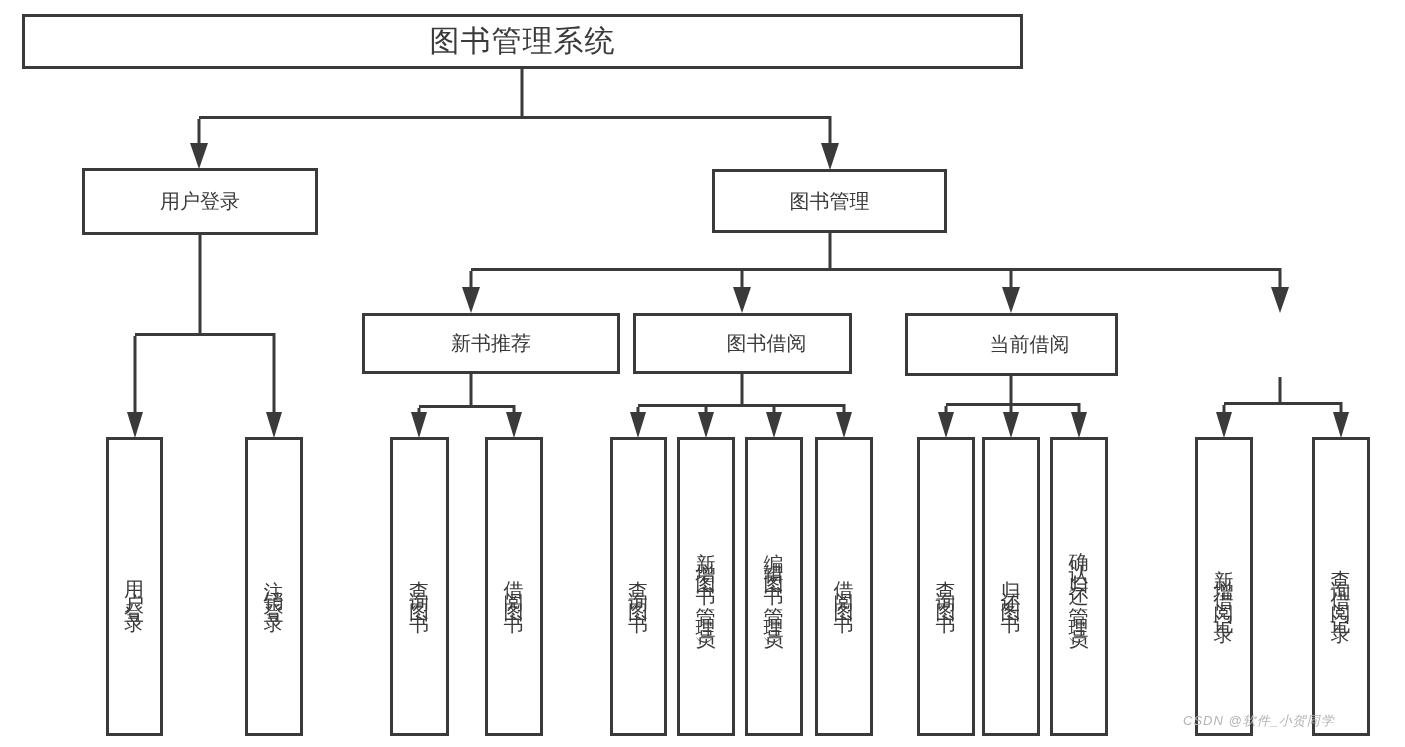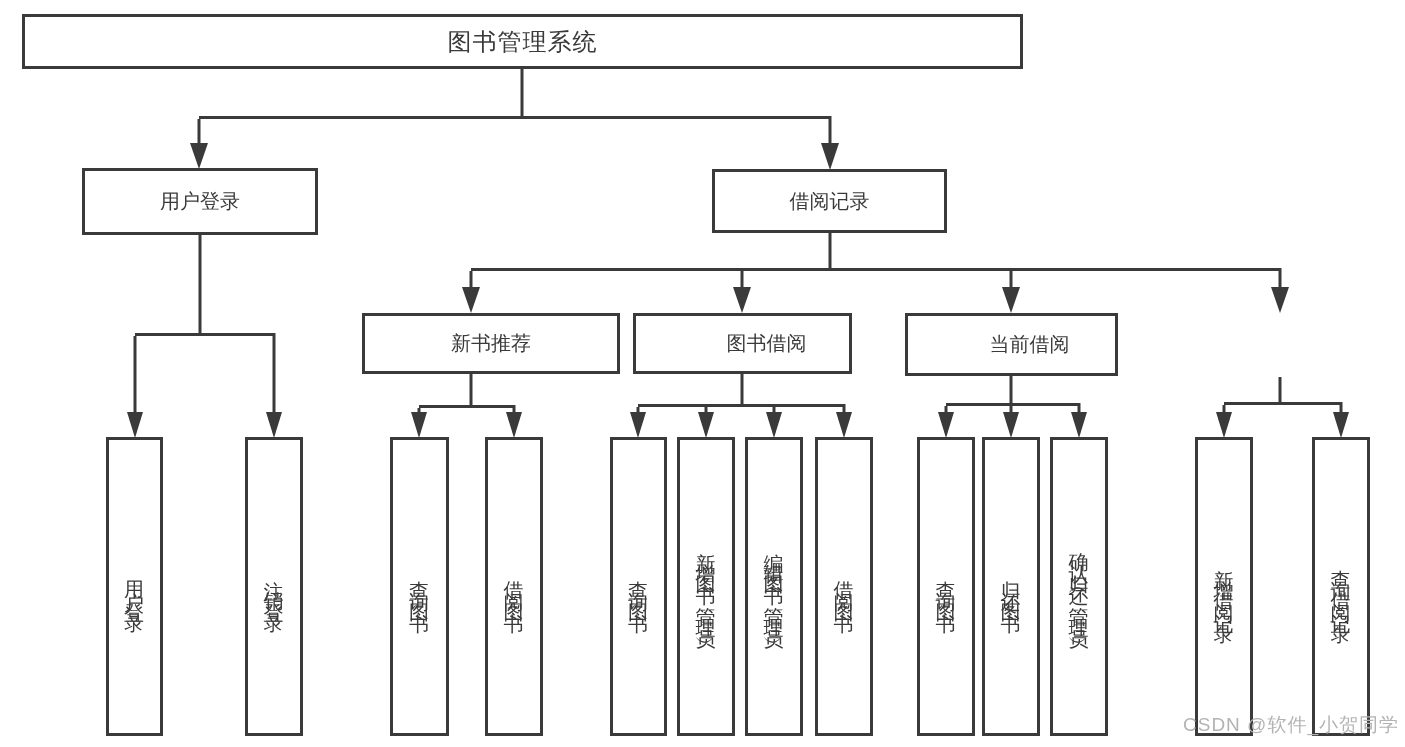--- a/index.html
+++ b/index.html
@@ -27,42 +27,43 @@
     box-sizing: border-box;
     border: 3px solid #3a3a3a;
     background: #ffffff;
     color: #3a3a3a;
     display: flex;
     align-items: center;
     justify-content: center;
     z-index: 2;
   }
   .hbox { font-size: 20px; }
-  .hbox.root { font-size: 24px; letter-spacing: 1px; text-align: center; }
+  .hbox.root { font-size: 30px; letter-spacing: 1px; text-align: center; }
   .vbox {
     top: 437px;
     height: 299px;
   }
   .vtext {
     writing-mode: vertical-rl;
     text-orientation: mixed;
     font-size: 20px;
     letter-spacing: 11px;
     line-height: 1.0;
     white-space: nowrap;
   }
   .watermark {
     position: absolute;
     left: 1183px;
     top: 712px;
-    font-size: 19px;
+    font-size: 13px;
     color: #b3b3b3;
     letter-spacing: 1px;
     z-index: 5;
     white-space: nowrap;
+    font-style: italic;
   }
 </style>
 </head>
 <body>
 
 <div class="canvas">
 
   <svg class="connectors" viewBox="0 0 1405 747" xmlns="http://www.w3.org/2000/svg">
     <g stroke="#3a3a3a" stroke-width="3" fill="none">
 
@@ -107,21 +108,21 @@
   </svg>
 
   <div class="node hbox root" style="left:22px; top:14px; width:1001px; height:55px;">
     <span>图书管理系统</span>
   </div>
 
   <div class="node hbox" style="left:82px; top:168px; width:236px; height:67px;">
     <span>用户登录</span>
   </div>
   <div class="node hbox" style="left:712px; top:169px; width:235px; height:64px;">
-    <span>借阅记录</span>
+    <span>图书管理</span>
   </div>
 
   <div class="node hbox" style="left:362px; top:313px; width:258px; height:61px;">
     <span>新书推荐</span>
   </div>
   <div class="node hbox" style="left:633px; top:313px; width:219px; height:61px;padding-left:48px;">
     <span>图书借阅</span>
   </div>
   <div class="node hbox" style="left:905px; top:313px; width:213px; height:63px;padding-left:36px;">
     <span>当前借阅</span>

